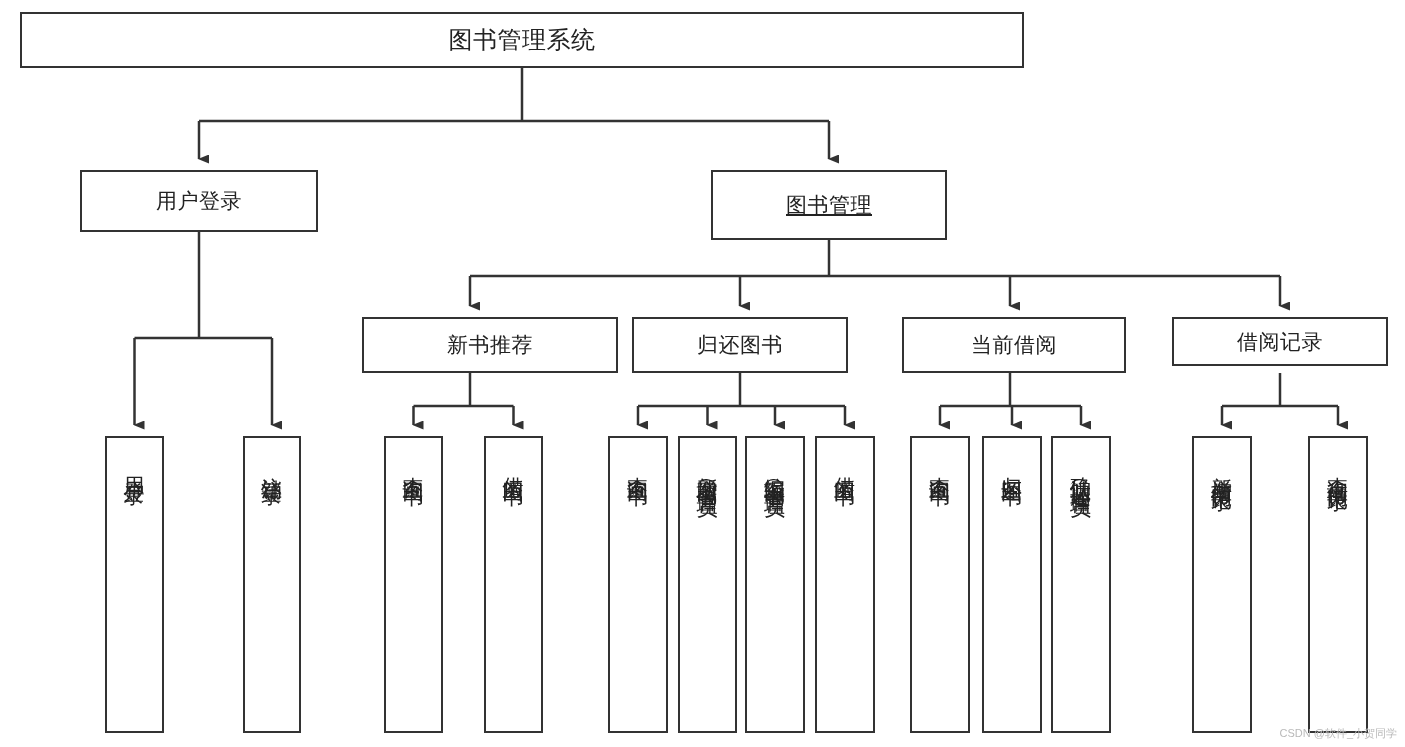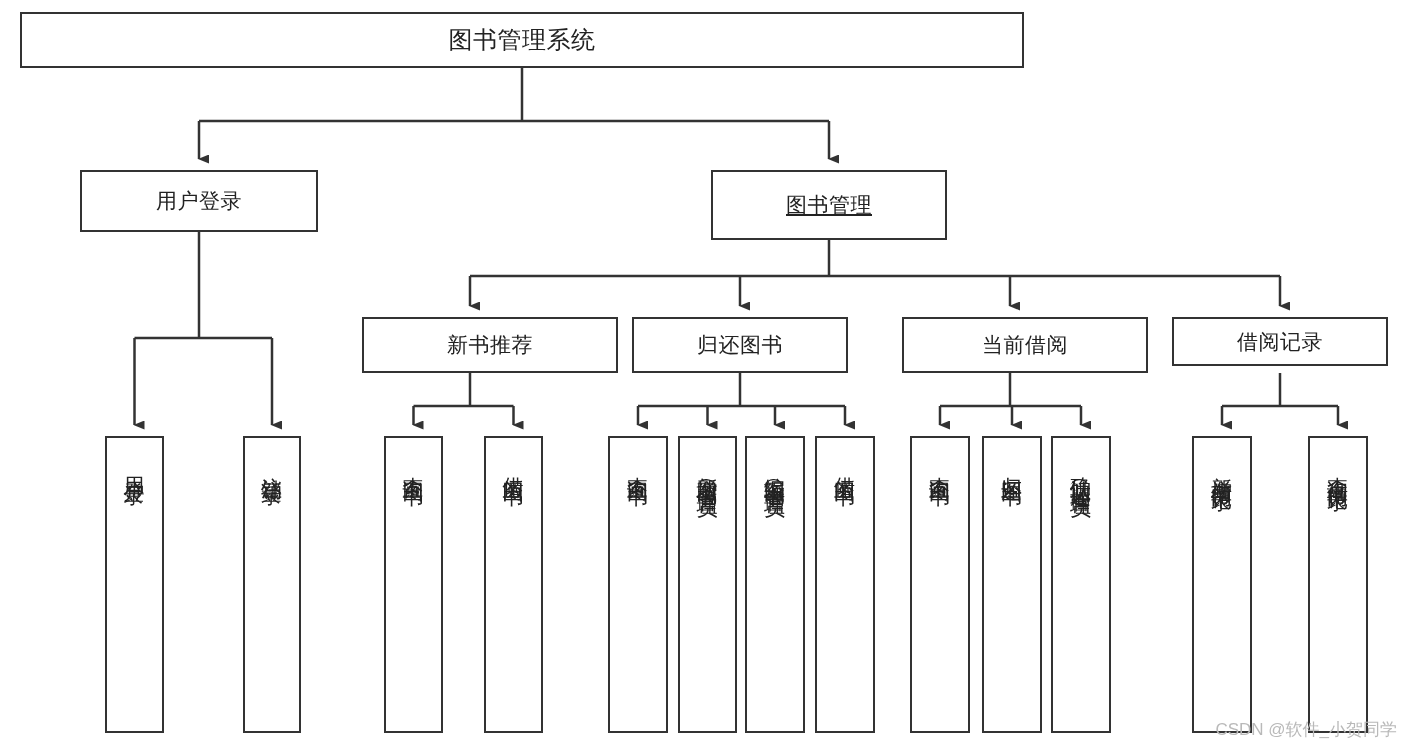--- a/index.html
+++ b/index.html
@@ -63,21 +63,21 @@
     -webkit-text-orientation: upright;
     font-size: 21px;
     line-height: 1.0;
     letter-spacing: 3px;
     white-space: nowrap;
   }
   #watermark {
     position: absolute;
     right: 8px;
     bottom: 6px;
-    font-size: 17px;
+    font-size: 11px;
     color: #b9b9b9;
     z-index: 5;
     white-space: nowrap;
     font-family: "Liberation Sans", "DejaVu Sans", sans-serif;
   }
 </style>
 </head>
 <body>
 
 <div id="canvas">
@@ -134,21 +134,21 @@
       </div>
       <div class="node horiz" style="left: 711px; top: 170px; width: 236px; height: 70px; text-decoration: underline;">
         <span class="label">图书管理</span>
       </div>
       <div class="node horiz" style="left: 362px; top: 317px; width: 256px; height: 56px;">
         <span class="label">新书推荐</span>
       </div>
       <div class="node horiz" style="left: 632px; top: 317px; width: 216px; height: 56px;">
         <span class="label">归还图书</span>
       </div>
-      <div class="node horiz" style="left: 902px; top: 317px; width: 246px; height: 56px;">
+      <div class="node horiz" style="left: 902px; top: 317px; width: 224px; height: 56px;">
         <span class="label">当前借阅</span>
       </div>
       <div class="node horiz" style="left: 1172px; top: 317px; width: 216px; height: 49px;">
         <span class="label">借阅记录</span>
       </div>
       <div class="node vert" style="left: 105px; top: 436px; width: 59px; height: 297px;">
         <span class="label">用户登录</span>
       </div>
       <div class="node vert" style="left: 243px; top: 436px; width: 58px; height: 297px;">
         <span class="label">注销登录</span>

